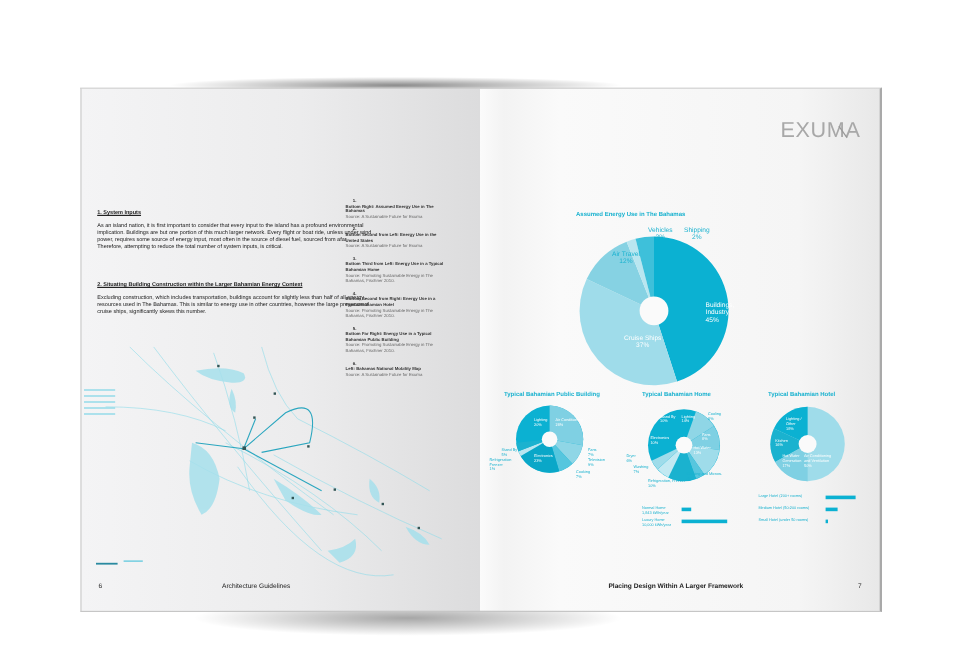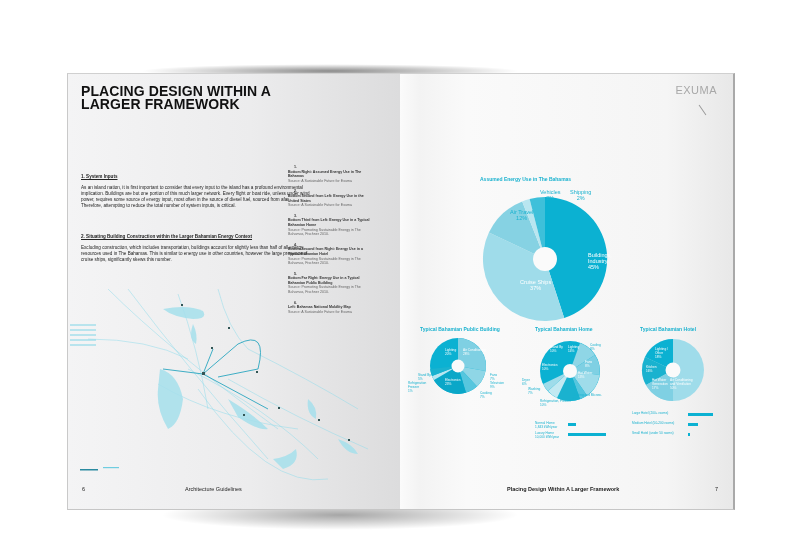--- a/index.html
+++ b/index.html
@@ -14,44 +14,40 @@
   .title span{display:block;}
   .body-text{position:absolute;left:13px;width:230px;font-size:4.6px;line-height:6px;color:#222;}
   .section-head{font-weight:bold;text-decoration:underline;margin-bottom:5px;}
   .refs{position:absolute;left:220px;top:91px;width:82px;font-size:3.6px;line-height:4.6px;color:#333;}
   .ref{margin-bottom:6px;}
   .ref .num{font-weight:bold;display:block;padding-left:6px;}
   .ref .t{font-weight:bold;display:block;}
   .ref .s{color:#666;display:block;}
   .folio{position:absolute;top:412px;font-size:5.5px;color:#222;}
   .map{position:absolute;left:0;top:215px;width:333px;height:200px;}
-  .exuma{position:absolute;right:16px;top:10px;font-size:11px;color:#a8a8a8;letter-spacing:0.5px;font-weight:normal;}
+  .exuma{position:absolute;right:16px;top:24px;font-size:18px;color:#a8a8a8;letter-spacing:0.5px;font-weight:normal;}
   .exuma-line{position:absolute;right:30px;top:30px;width:1px;height:12px;background:#999;transform:rotate(-35deg);}
   .chart-title{position:absolute;font-size:5px;font-weight:bold;color:#1ab2cf;}
   .pie-label{position:absolute;font-size:5.5px;color:#1ab2cf;text-align:center;line-height:6px;}
   .pie-label.white{color:#fff;}
   .small-label{position:absolute;font-size:3.2px;color:#1ab2cf;line-height:3.8px;}
   .small-label.white{color:#fff;}
   .bar-label{position:absolute;font-size:3.2px;color:#1ab2cf;line-height:3.8px;}
   .bar{position:absolute;height:3px;background:#0bb1d2;}
   .right-folio{position:absolute;top:412px;font-size:5.5px;color:#222;}
 </style>
 </head>
 <body>
 
 <div class="shadow-top"></div>
 <div class="shadow-bottom"></div>
 
 <div class="spread">
 
   <div class="page page-left">
-    <div class="title">
-      <span>PLACING DESIGN WITHIN A</span>
-      <span>LARGER FRAMEWORK</span>
-    </div>
 
     <div class="body-text" style="top:100px;">
       <div class="section-head">1. System Inputs</div>
       <div>As an island nation, it is first important to consider that every input to the island has a profound environmental implication. Buildings are but one portion of this much larger network. Every flight or boat ride, unless under wind power, requires some source of energy input, most often in the source of diesel fuel, sourced from afar. Therefore, attempting to reduce the total number of system inputs, is critical.</div>
     </div>
 
     <div class="body-text" style="top:160px;">
       <div class="section-head">2. Situating Building Construction within the Larger Bahamian Energy Context</div>
       <div>Excluding construction, which includes transportation, buildings account for slightly less than half of all energy resources used in The Bahamas. This is similar to energy use in other countries, however the large presence of cruise ships, significantly skews this number.</div>
     </div>

